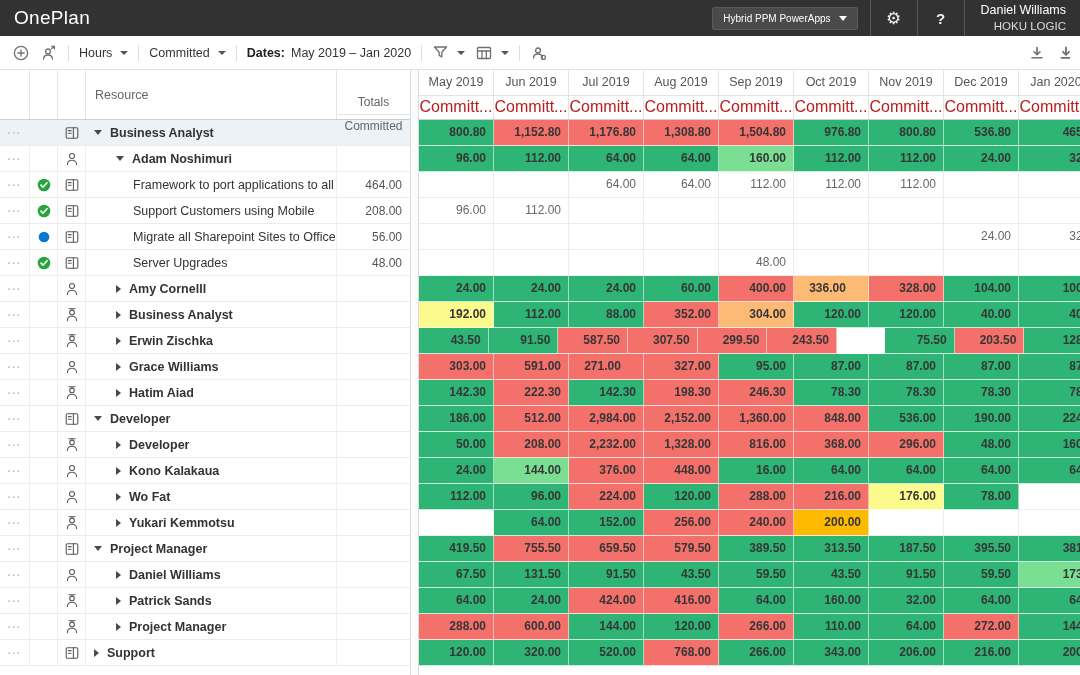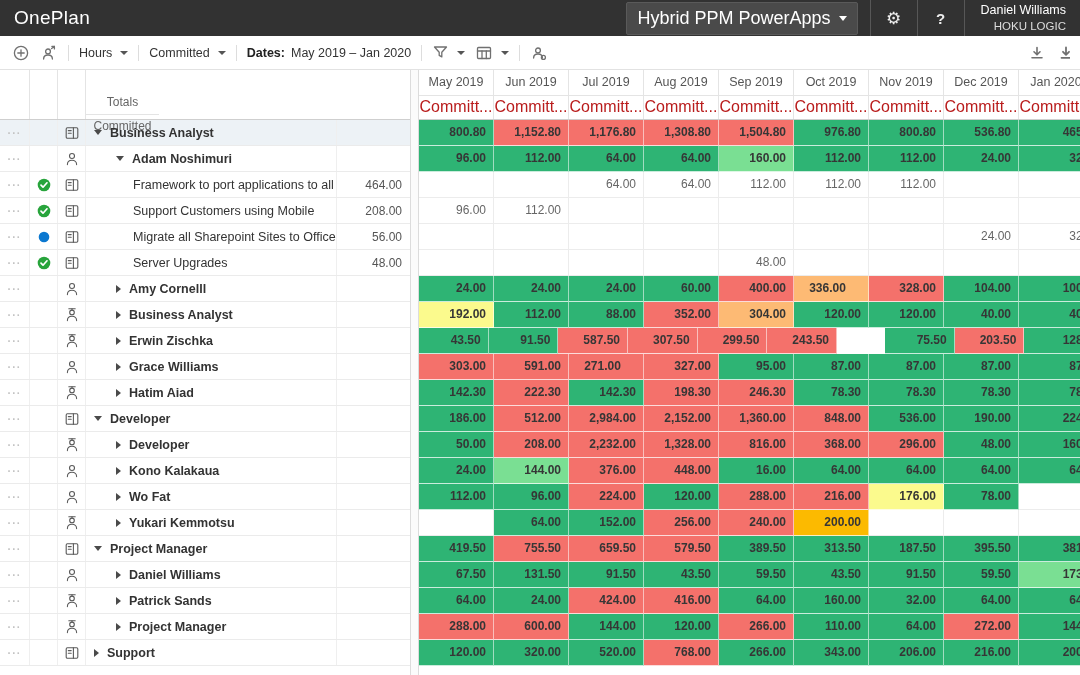--- a/index.html
+++ b/index.html
@@ -5,21 +5,21 @@
   * { box-sizing: border-box; margin: 0; padding: 0; }
   html,body { width:1080px; height:675px; overflow:hidden; background:#fff;
     font-family:"Liberation Sans", sans-serif; }
 
   
   .topbar { position:absolute; top:0; left:0; width:1080px; height:36px;
     background:#323232; display:flex; align-items:center; color:#fff; }
   .brand { font-size:19px; font-weight:300; letter-spacing:.3px; padding-left:14px; color:#fff; }
   .topbar-right { margin-left:auto; display:flex; align-items:stretch; height:100%; }
   .env-btn { align-self:center; background:#4a4a4a; border:1px solid #5a5a5a; border-radius:2px;
-    color:#fff; font-size:18px; padding:5px 10px; display:flex; align-items:center; gap:8px; cursor:pointer; }
+    color:#fff; font-size:10px; padding:5px 10px; display:flex; align-items:center; gap:8px; cursor:pointer; }
   .tb-div { width:1px; background:rgba(255,255,255,.18); margin:0; }
   .tb-ic { width:46px; display:flex; align-items:center; justify-content:center; font-size:15px; color:#eee; cursor:pointer; }
   .userblock { display:flex; flex-direction:column; justify-content:center; align-items:flex-end;
     padding:0 14px 0 16px; line-height:1.25; }
   .user-name { font-size:12.5px; }
   .user-org { font-size:11.5px; color:#ddd; }
   .caret-w { width:0; height:0; border-left:4px solid transparent; border-right:4px solid transparent; border-top:5px solid #fff; }
 
   
   .toolbar { position:absolute; top:36px; left:0; width:1080px; height:34px; background:#fff;
@@ -172,20 +172,21 @@
     </span>
   </div>
 </div>
 
 <div class="grid">
   <div class="left-pane">
     <div class="lp-header">
       <div class="hc c-ell"></div>
       <div class="hc c-status"></div>
       <div class="hc c-type"></div>
+      <div class="hc c-res">Resource</div>
       <div class="hc c-total">
         <div class="tt">Totals</div>
         <div class="tb2">Committed</div>
       </div>
     </div>
     <div id="lp-rows">
         <div class="lrow sel">
           <span class="lc c-ell">···</span>
           <span class="lc c-status"></span>
           <span class="lc c-type">

